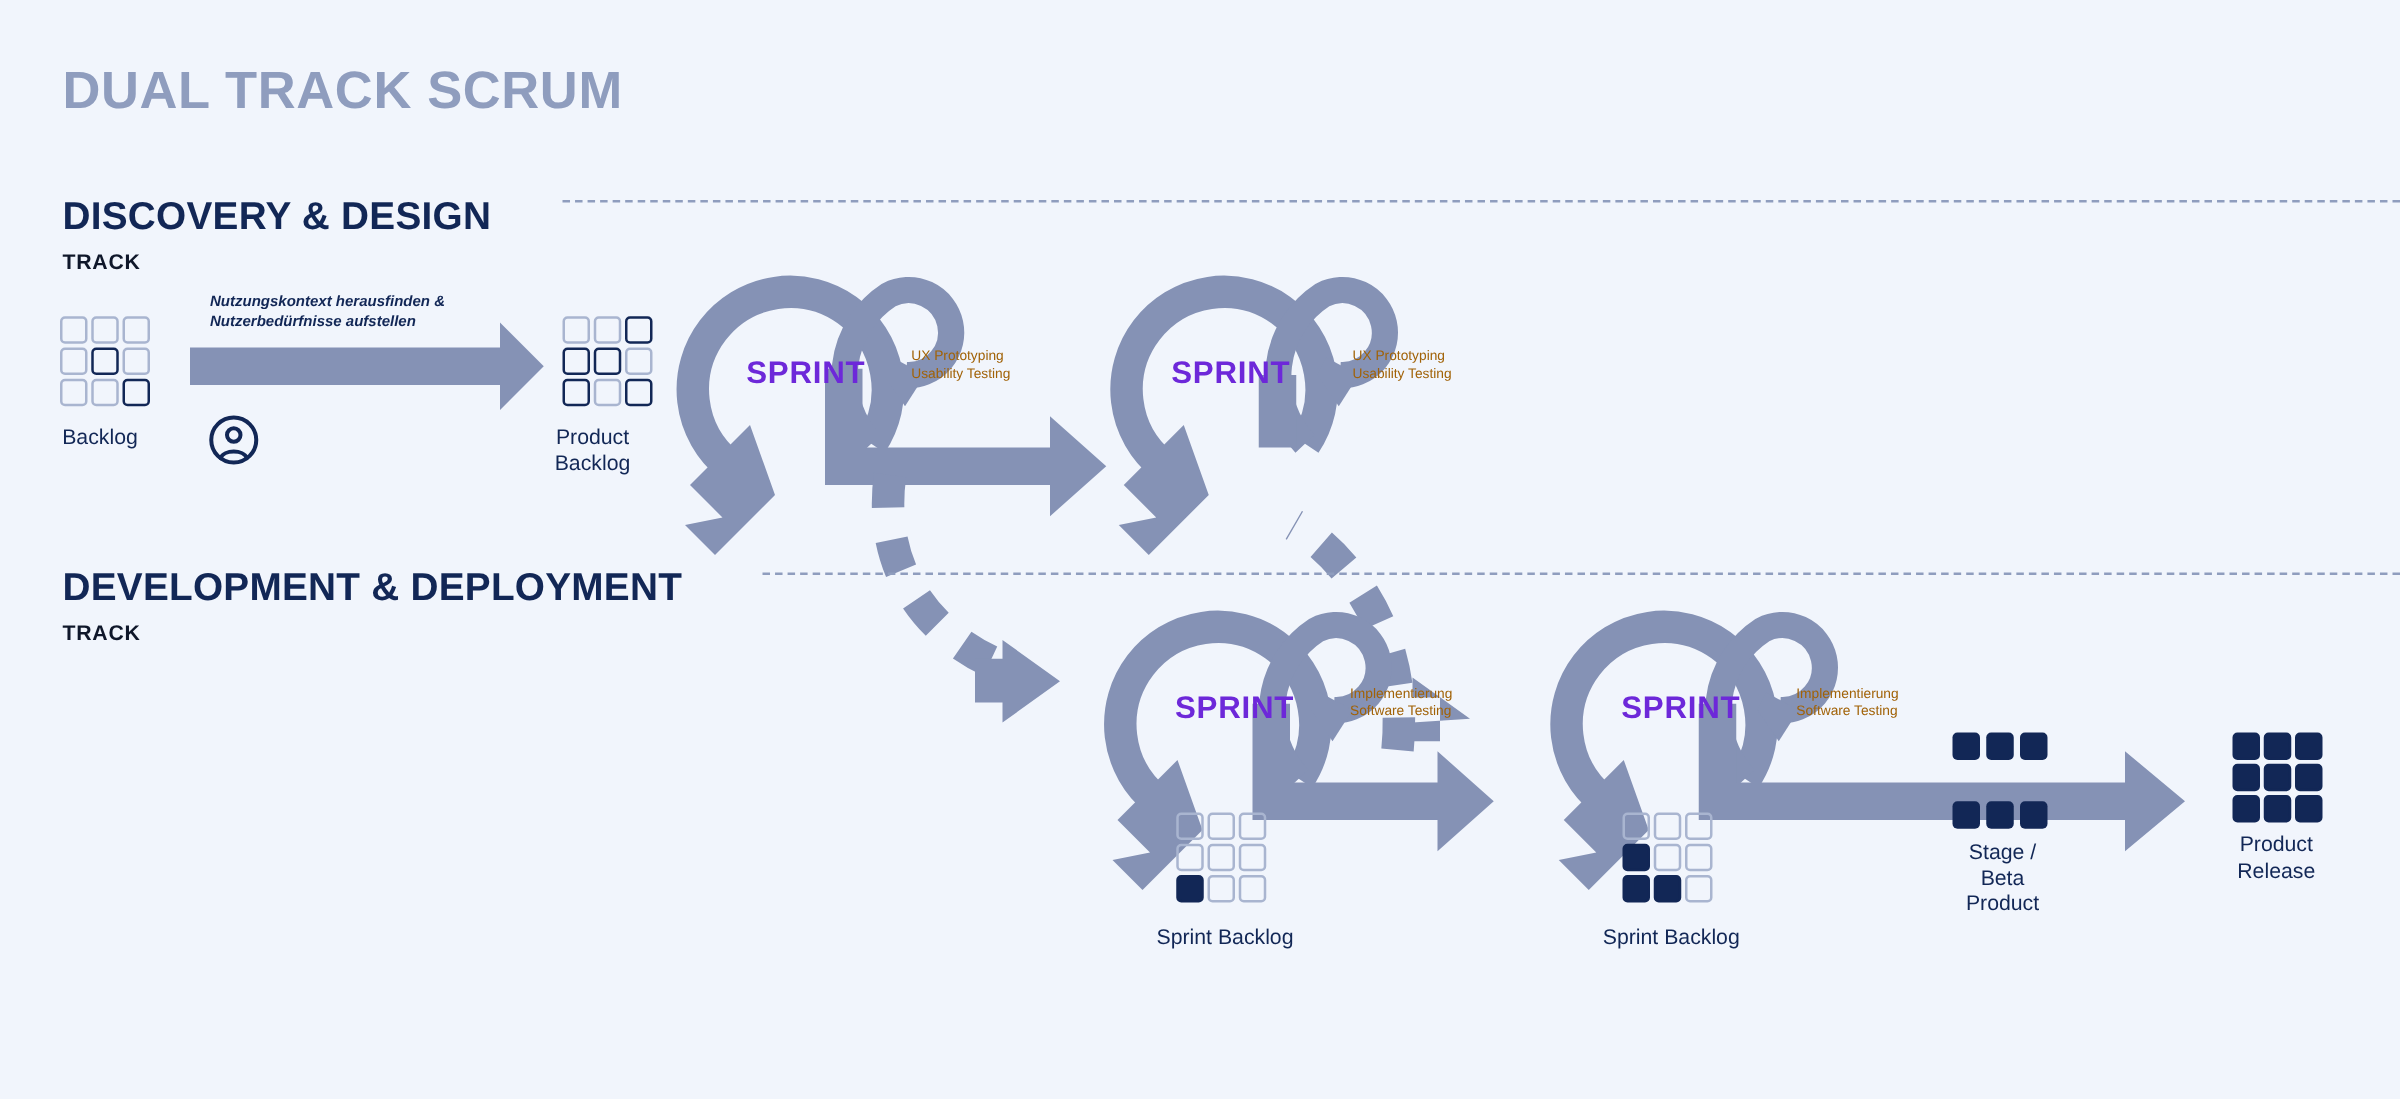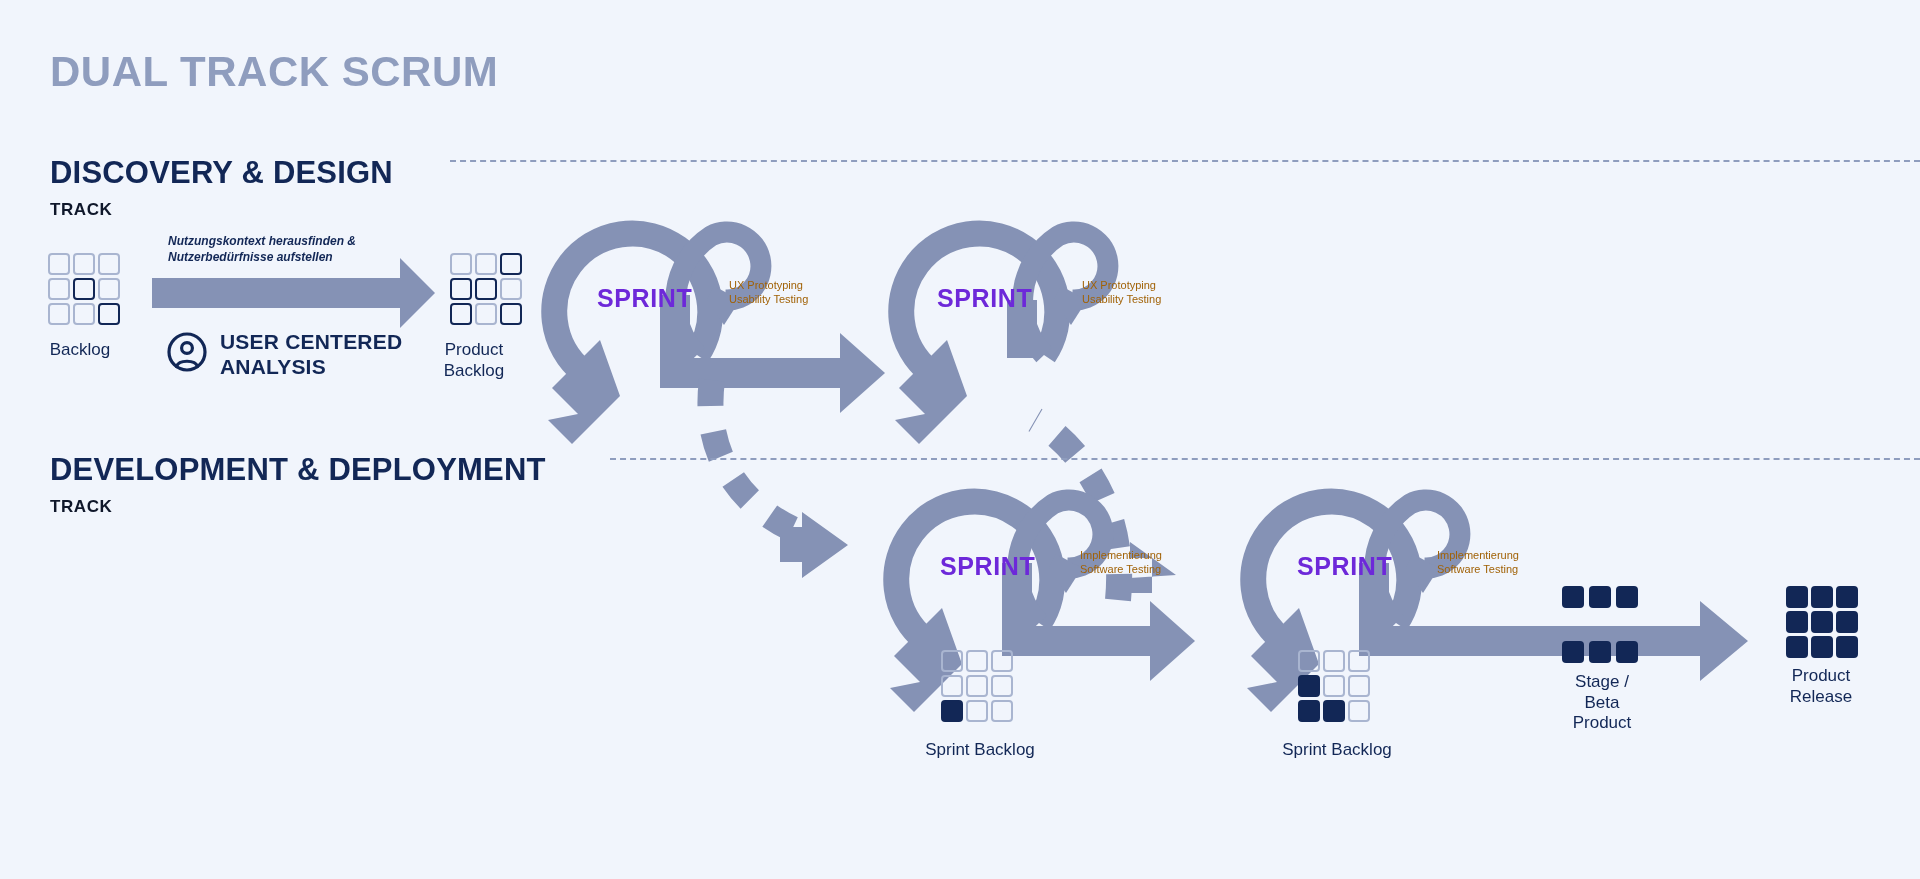--- a/index.html
+++ b/index.html
@@ -225,22 +225,20 @@
   <div class="italic-note" style="left:168px; top:234px; width:300px;">Nutzungskontext herausfinden &amp;
 Nutzerbedürfnisse aufstellen</div>
 
   <div class="uca-icon" style="left:166px; top:331px;">
     <svg width="42" height="42" viewBox="0 0 42 42" xmlns="http://www.w3.org/2000/svg">
       <circle cx="21" cy="21" r="18" fill="none" stroke="#122756" stroke-width="3.2"></circle>
       <circle cx="21" cy="17" r="5.4" fill="none" stroke="#122756" stroke-width="3.2"></circle>
       <path d="M 10.5 35.5 C 13 28.5 29 28.5 31.5 35.5" fill="none" stroke="#122756" stroke-width="3.2" stroke-linecap="round"></path>
     </svg>
   </div>
-  <div class="uca-label" style="left:220px; top:330px;">USER CENTERED
-ANALYSIS</div>
 
   <div class="grid3" id="grid-product-backlog" style="left:450px; top:253px;">
       <div class="cell"></div>
       <div class="cell"></div>
       <div class="cell dark"></div>
       <div class="cell dark"></div>
       <div class="cell dark"></div>
       <div class="cell"></div>
       <div class="cell dark"></div>
       <div class="cell"></div>

